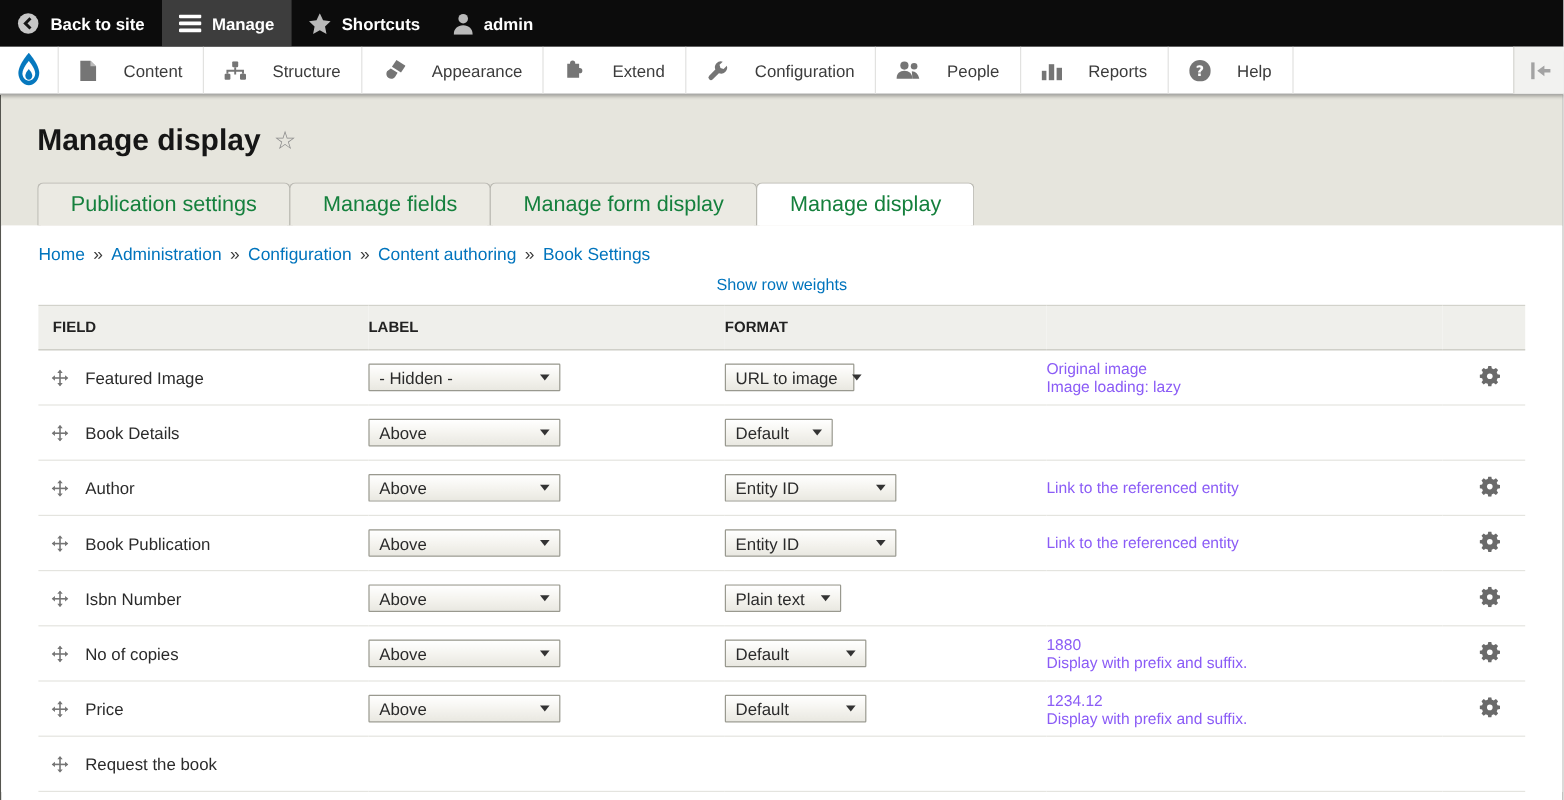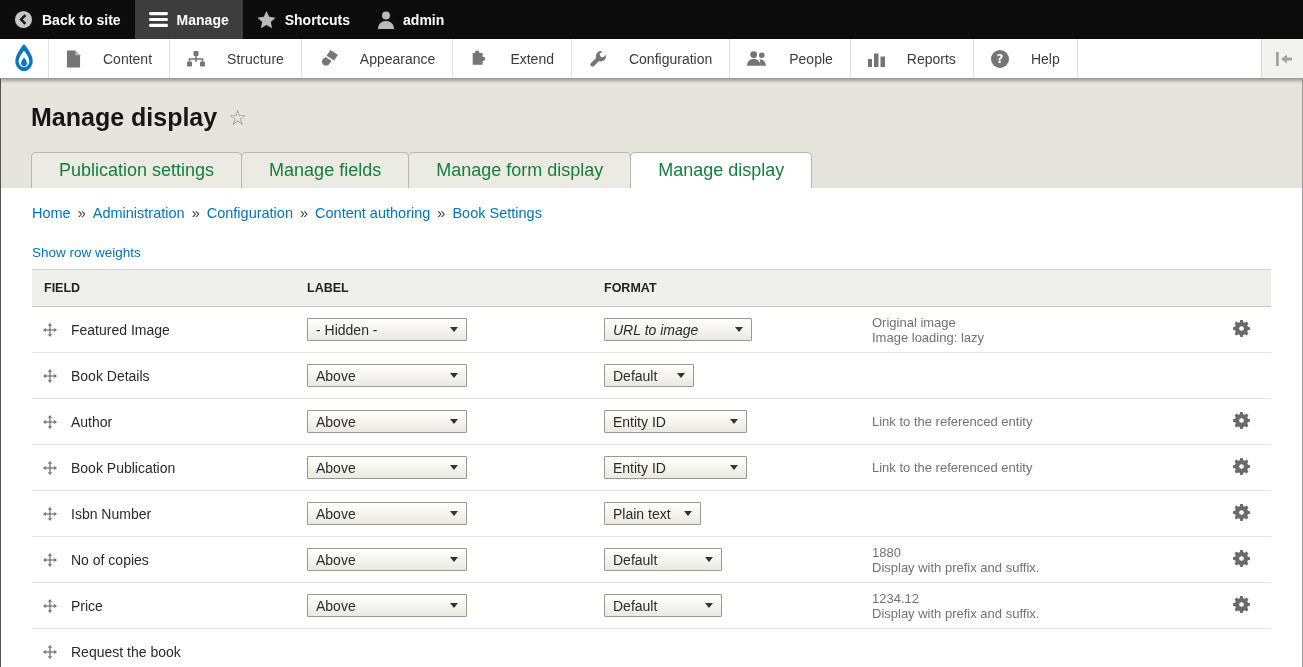--- a/index.html
+++ b/index.html
@@ -36,39 +36,39 @@
   .tab{height:36px;line-height:35px;padding:0 27px;font-size:18px;color:#15803d;
     background:#ebeae3;border:1px solid #b8b7b0;border-bottom:none;
     border-radius:5px 5px 0 0;margin-right:-1px;cursor:pointer;white-space:nowrap;}
   .tab.active{background:#fff;position:relative;z-index:2;}
 
   
   .content{background:#fff;padding:17px 31px 0;}
   .breadcrumb{font-size:14.5px;color:#444;}
   .breadcrumb a{color:#0074bd;text-decoration:none;cursor:pointer;}
   .crumb-sep{margin:0 7px;color:#3a3a3a;}
-  .row-weights{text-align:left;font-size:13.5px;margin-top:24px;height:17px;}
+  .row-weights{text-align:center;font-size:13.5px;margin-top:9px;height:17px;}
   .row-weights a{color:#0074bd;text-decoration:none;cursor:pointer;}
 
   table{width:100%;border-collapse:collapse;margin-top:7px;table-layout:fixed;}
   thead th{background:#efefeb;height:37px;text-align:left;font-size:12.5px;color:#222;
     font-weight:bold;padding:0;border-top:1px solid #d2d2cb;border-bottom:1px solid #c7c7c0;}
   th.h-field{padding-left:12px;}
   tbody tr{height:46px;border-bottom:1px solid #e4e4df;}
   td{vertical-align:middle;font-size:14px;color:#2b2b2b;padding:0;}
   .field-cell{display:flex;align-items:center;gap:14px;padding-left:11px;}
   .drag{display:flex;align-items:center;cursor:move;}
   .select{display:inline-flex;align-items:center;height:23px;border:1px solid #99998f;
     background:linear-gradient(#ffffff,#f4f3ee 55%,#e9e8e1);padding:0 8px;
     cursor:pointer;border-radius:1px;color:#2b2b2b;}
   .select .val{flex:1;font-size:14px;white-space:nowrap;}
   .sel-arrow{margin-left:12px;width:0;height:0;border-left:4.5px solid transparent;
     border-right:4.5px solid transparent;border-top:5.5px solid #333;}
   .label-select{width:160px;}
-  .summary{font-size:13px;color:#737373;line-height:15px;}
+  .summary{font-size:13px;color:#8b5cf6;line-height:15px;}
   .c-gear{text-align:right;padding-right:21px;}
   .gearbtn{cursor:pointer;display:inline-flex;}
 </style>
 </head>
 <body>
 
 <div class="admin-bar">
   <div id="abar-items" style="display:flex;align-items:stretch;">
       <div class="abar-item">
         <span class="abar-icon">
@@ -259,21 +259,21 @@
                     <rect x="6.8" y="2.6" width="1.4" height="9.8"></rect>
                   </svg>
                 </span>
                 <span>Featured Image</span>
               </div>
             </td>
             <td><span class="select label-select">
                 <span class="val">- Hidden -</span>
                 <span class="sel-arrow"></span>
               </span></td>
-            <td><span class="select format-select" style="width: 148px; font-style: italic;">
+            <td><span class="select format-select" style="width: 108px;">
                 <span class="val">URL to image</span>
                 <span class="sel-arrow"></span>
               </span></td>
             <td>
               <div class="summary">
                 <div>Original image</div>
                 <div>Image loading: lazy</div>
               </div>
             </td>
             <td class="c-gear"><span class="gearbtn">

